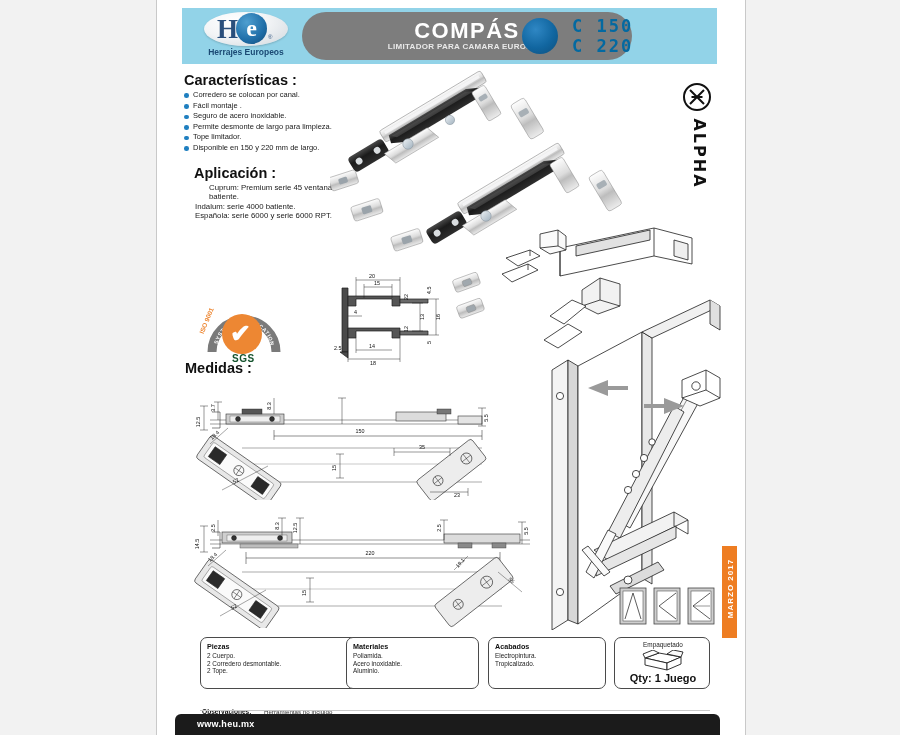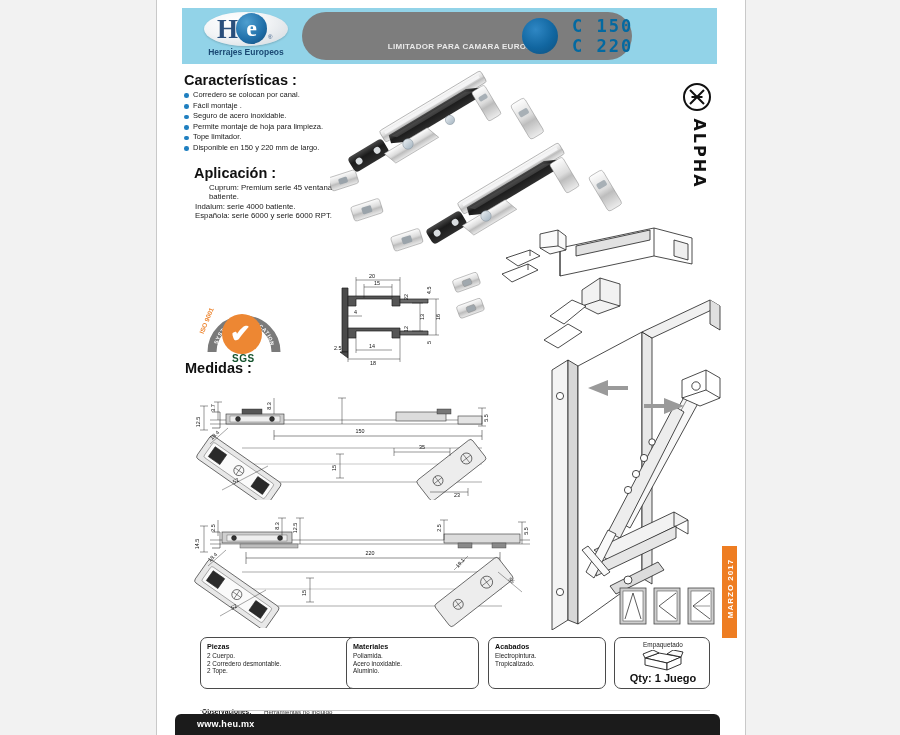--- a/index.html
+++ b/index.html
@@ -166,39 +166,40 @@
   <div class="hdr">
     <div class="hdr-logo">
       <div class="logo-oval"></div>
       <div class="logo-h">H</div>
       <div class="logo-e">e</div>
       <div class="logo-reg">®</div>
       <div class="logo-tag">Herrajes Europeos</div>
     </div>
 
     <div class="hdr-gray">
+      <div class="hdr-title">COMPÁS</div>
       <div class="hdr-sub">LIMITADOR PARA CAMARA EUROPEA.</div>
     </div>
 
     <div class="hdr-dot"></div>
     <div class="hdr-codes">
       <div class="hdr-code">C 150</div>
       <div class="hdr-code">C 220</div>
     </div>
   </div>
 
   <div class="col">
 
 
     <div class="blk">
       <div class="h2">Características :</div>
       <div class="bullet">Corredero se colocan por canal.</div>
       <div class="bullet">Fácil montaje .</div>
       <div class="bullet">Seguro de acero inoxidable.</div>
-      <div class="bullet">Permite montaje de hoja para limpieza.</div>
+      <div class="bullet">Permite desmonte de largo para limpieza.</div>
       <div class="bullet">Tope limitador.</div>
       <div class="bullet">Disponible en 150 y 220 mm de largo.</div>
     </div>
 
     <div class="blk" style="margin-top:6px">
       <div class="h2" style="margin-left:12px">Aplicación :</div>
       <div class="body-line" style="margin-left:27px">Cuprum: Premium serie 45 ventana batiente.</div>
       <div class="body-line" style="margin-left:13px">Indalum: serie 4000 batiente.</div>
       <div class="body-line" style="margin-left:13px">Española: serie 6000 y serie 6000 RPT.</div>
     </div>

